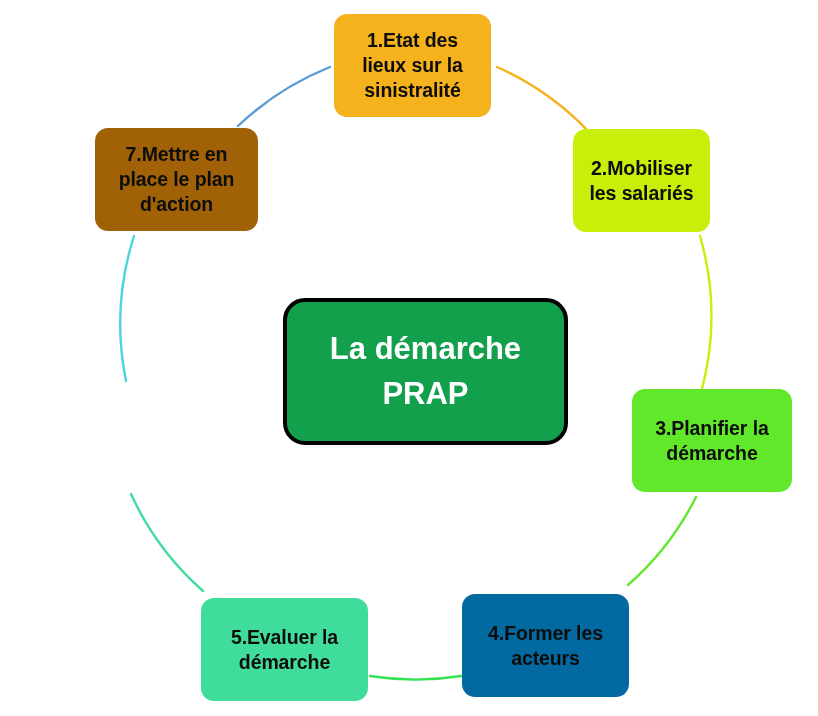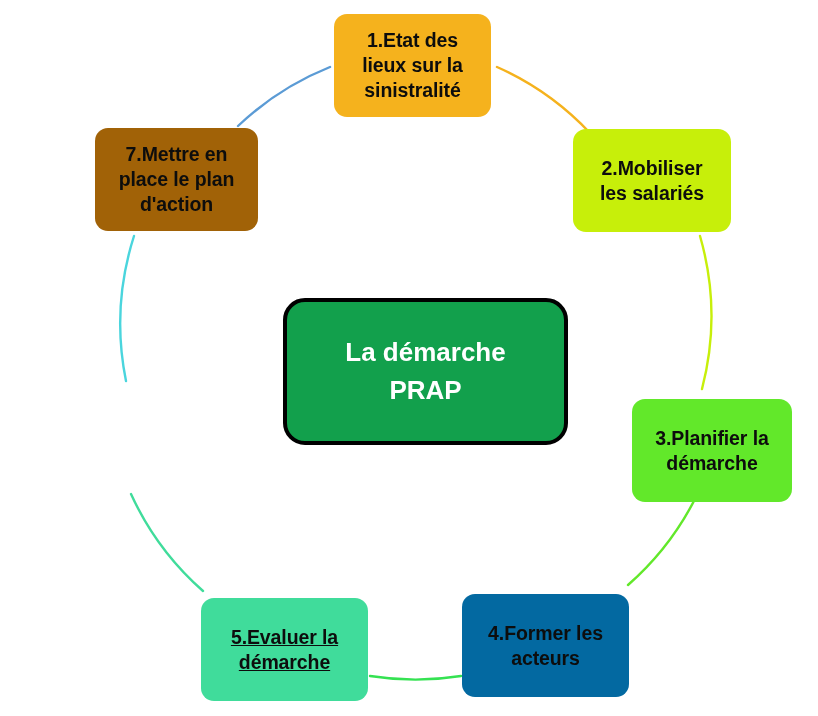--- a/index.html
+++ b/index.html
@@ -60,31 +60,31 @@
     align-items: center;
     justify-content: center;
     text-align: center;
     z-index: 4;
   }
   #center-node .center-label {
     display: block;
     width: 100%;
     color: #ffffff;
     font-weight: bold;
-    font-size: 26px;
+    font-size: 31px;
     line-height: 1.45;
     white-space: pre-line;
   }
 
   
   .node-1 { left: 334px; top: 14px;  width: 157px; height: 103px; }
-  .node-2 { left: 573px; top: 129px; width: 158px; height: 103px; }
-  .node-3 { left: 632px; top: 389px; width: 160px; height: 103px; margin-top: 10px; }
+  .node-2 { left: 573px; top: 129px; width: 137px; height: 103px; }
+  .node-3 { left: 632px; top: 389px; width: 160px; height: 103px; }
   .node-4 { left: 462px; top: 594px; width: 167px; height: 103px; }
-  .node-5 { left: 201px; top: 598px; width: 167px; height: 103px; text-decoration: underline; }
+  .node-5 { left: 201px; top: 598px; width: 167px; height: 103px; }
   .node-6 { left: 36px;  top: 384px; width: 167px; height: 103px; }
   .node-7 { left: 95px;  top: 128px; width: 163px; height: 103px; }
 </style>
 </head>
 <body>
 
 <div id="diagram-canvas">
 
   <svg id="arc-layer" viewBox="0 0 818 716" width="818" height="716" xmlns="http://www.w3.org/2000/svg">
 

